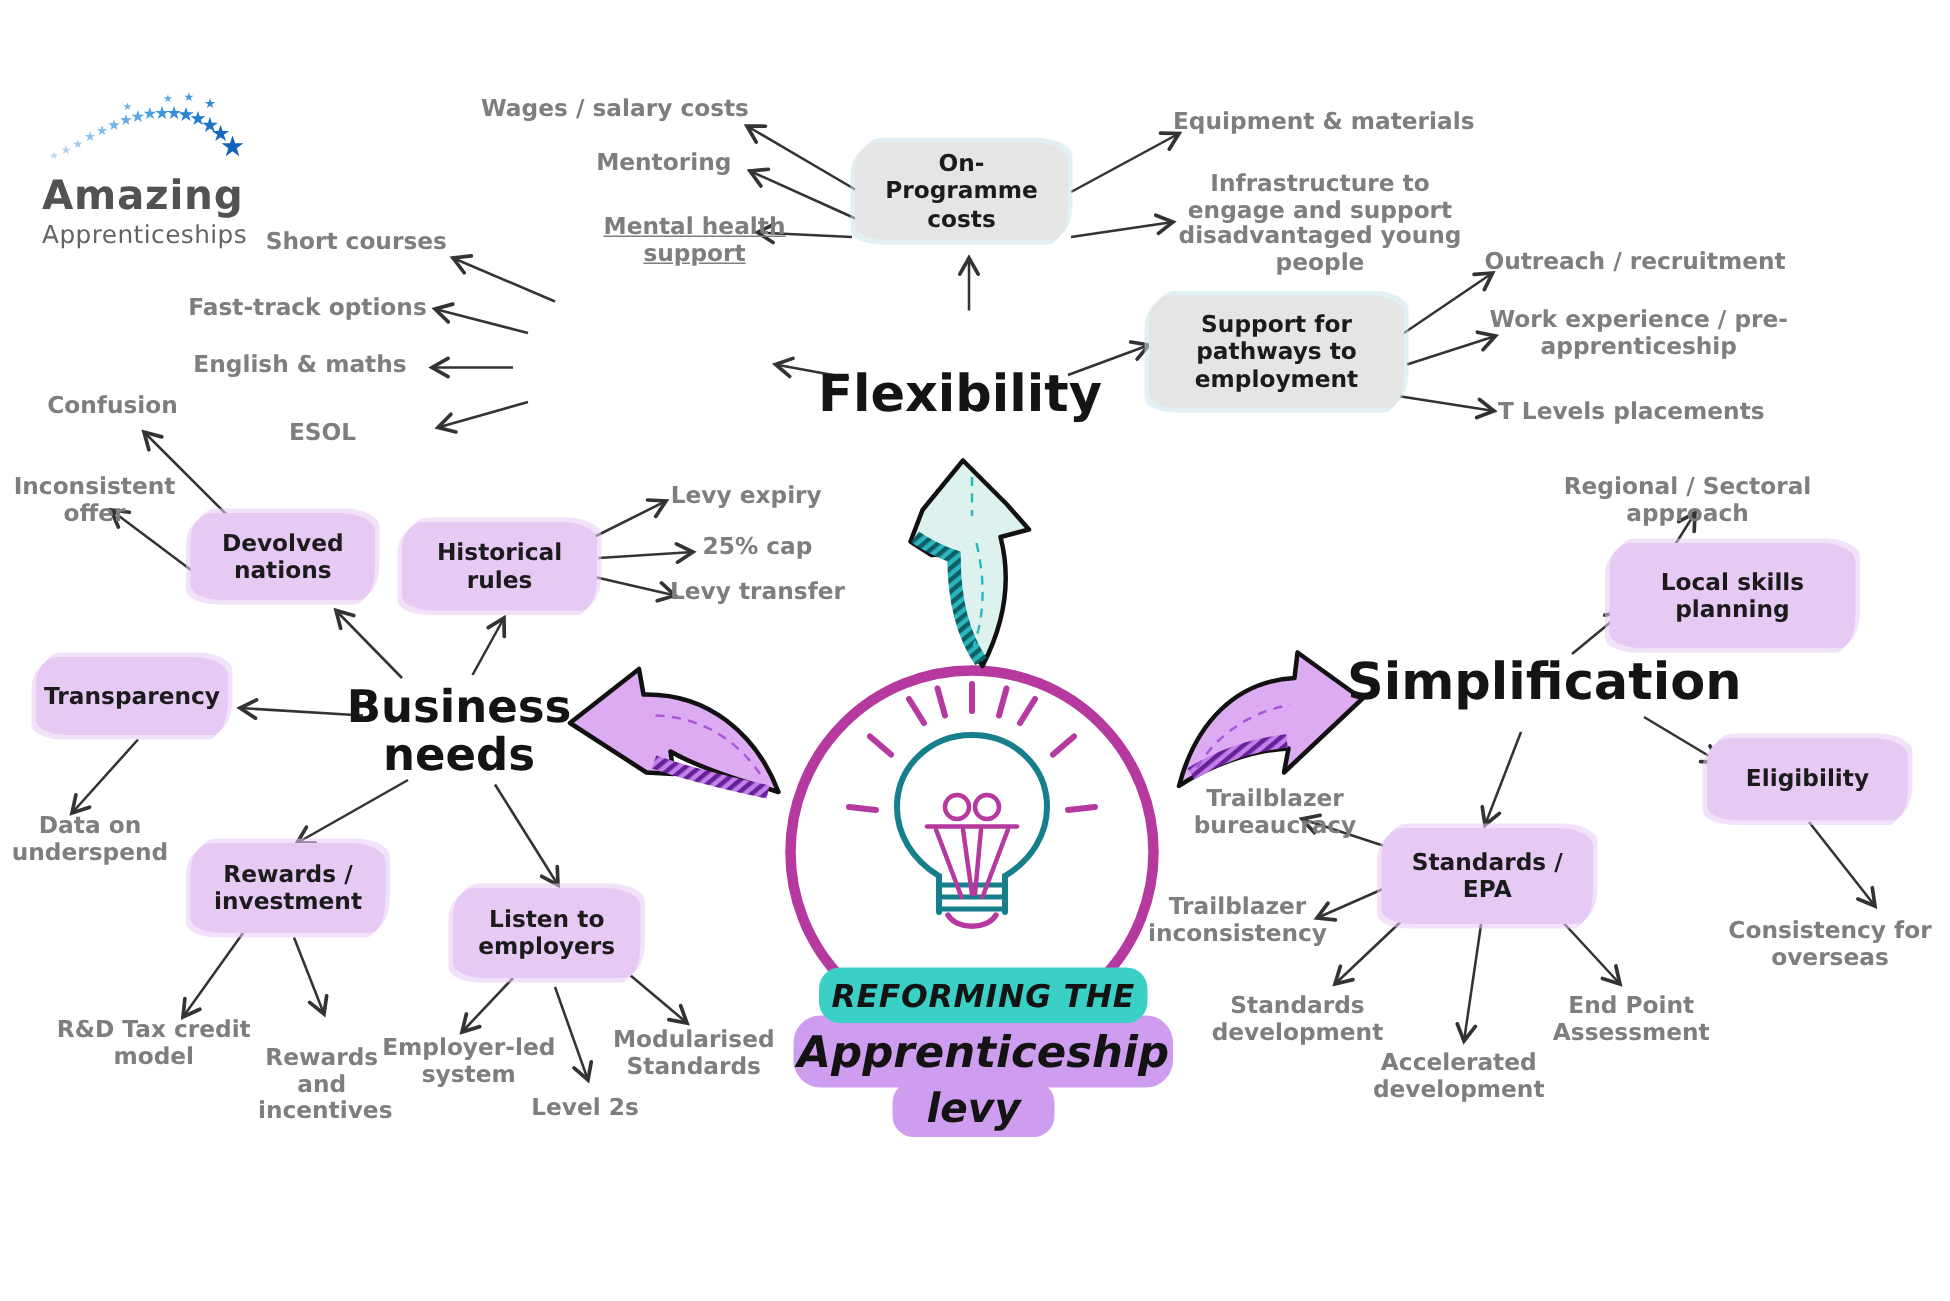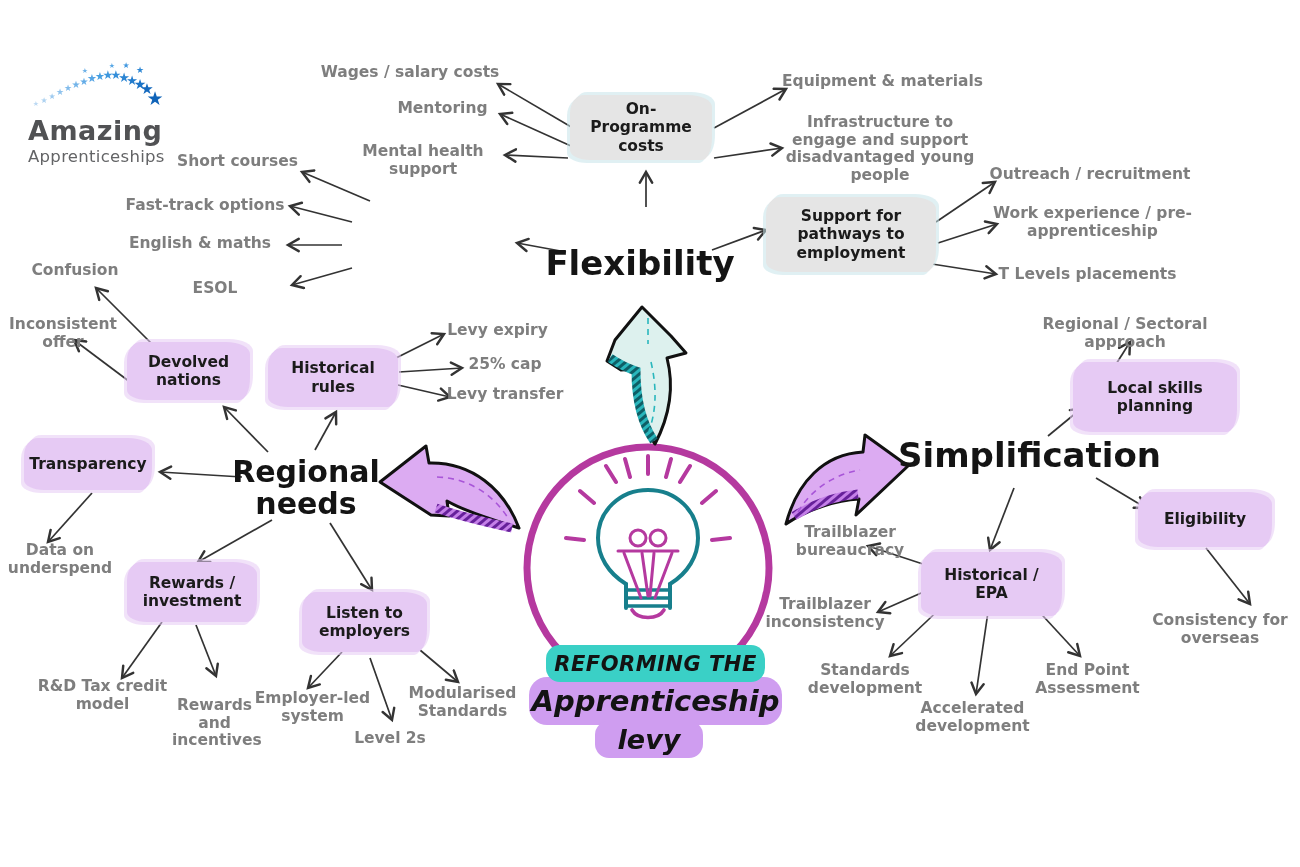--- a/index.html
+++ b/index.html
@@ -150,39 +150,39 @@
           <text x="104" y="7" font-size="8" fill="#4198e0" text-anchor="middle" dominant-baseline="central">★</text>
           <text x="118" y="12" font-size="9" fill="#2f88d5" text-anchor="middle" dominant-baseline="central">★</text>
           <text x="63" y="13" font-size="7" fill="#6fb2e8" text-anchor="middle" dominant-baseline="central">★</text>
         </g>
     </svg>
     <div id="logo-title">Amazing</div>
     <div id="logo-subtitle">Apprenticeships</div>
   </div>
 
   <div class="branch-title" style="left:535px;top:246px;width:210px;font-size:34px;">Flexibility</div>
-  <div class="branch-title" style="left:226px;top:456px;width:160px;font-size:30px;">Regional needs</div>
+  <div class="branch-title" style="left:226px;top:456px;width:160px;font-size:30px;">Business needs</div>
   <div class="branch-title" style="left:898px;top:438px;width:250px;font-size:34px;">Simplification</div>
 
   <div class="block hl-teal" style="left:570px;top:95px;width:142px;height:65px;">On-Programme costs</div>
   <div class="block hl-teal" style="left:766px;top:197px;width:170px;height:75px;">Support for pathways to employment</div>
 
   <div class="block hl-purple" style="left:127px;top:342px;width:123px;height:58px;">Devolved nations</div>
   <div class="block hl-purple" style="left:268px;top:348px;width:130px;height:59px;">Historical rules</div>
   <div class="block hl-purple" style="left:24px;top:438px;width:128px;height:52px;">Transparency</div>
   <div class="block hl-purple" style="left:127px;top:562px;width:130px;height:60px;">Rewards / investment</div>
   <div class="block hl-purple" style="left:302px;top:592px;width:125px;height:60px;">Listen to employers</div>
 
   <div class="block hl-purple" style="left:1073px;top:362px;width:164px;height:70px;">Local skills planning</div>
   <div class="block hl-purple" style="left:1138px;top:492px;width:134px;height:55px;">Eligibility</div>
-  <div class="block hl-purple" style="left:921px;top:552px;width:141px;height:64px;">Historical / EPA</div>
+  <div class="block hl-purple" style="left:921px;top:552px;width:141px;height:64px;">Standards / EPA</div>
 
   <div class="leaf" style="left:310px;top:64px;width:200px;">Wages / salary costs</div>
   <div class="leaf" style="left:360px;top:100px;width:165px;">Mentoring</div>
-  <div class="leaf" style="left:348px;top:143px;width:150px;">Mental health support</div>
+  <div class="leaf" style="left:388px;top:143px;width:150px;text-decoration:underline;">Mental health support</div>
   <div class="leaf" style="left:780px;top:73px;width:205px;">Equipment &amp; materials</div>
   <div class="leaf" style="left:780px;top:114px;width:200px;">Infrastructure to engage and support disadvantaged young people</div>
   <div class="leaf" style="left:150px;top:153px;width:175px;">Short courses</div>
   <div class="leaf" style="left:105px;top:197px;width:200px;">Fast-track options</div>
   <div class="leaf" style="left:110px;top:235px;width:180px;">English &amp; maths</div>
   <div class="leaf" style="left:150px;top:280px;width:130px;">ESOL</div>
   <div class="leaf" style="left:985px;top:166px;width:210px;">Outreach / recruitment</div>
   <div class="leaf" style="left:985px;top:205px;width:215px;">Work experience / pre-apprenticeship</div>
   <div class="leaf" style="left:985px;top:266px;width:205px;">T Levels placements</div>
 

